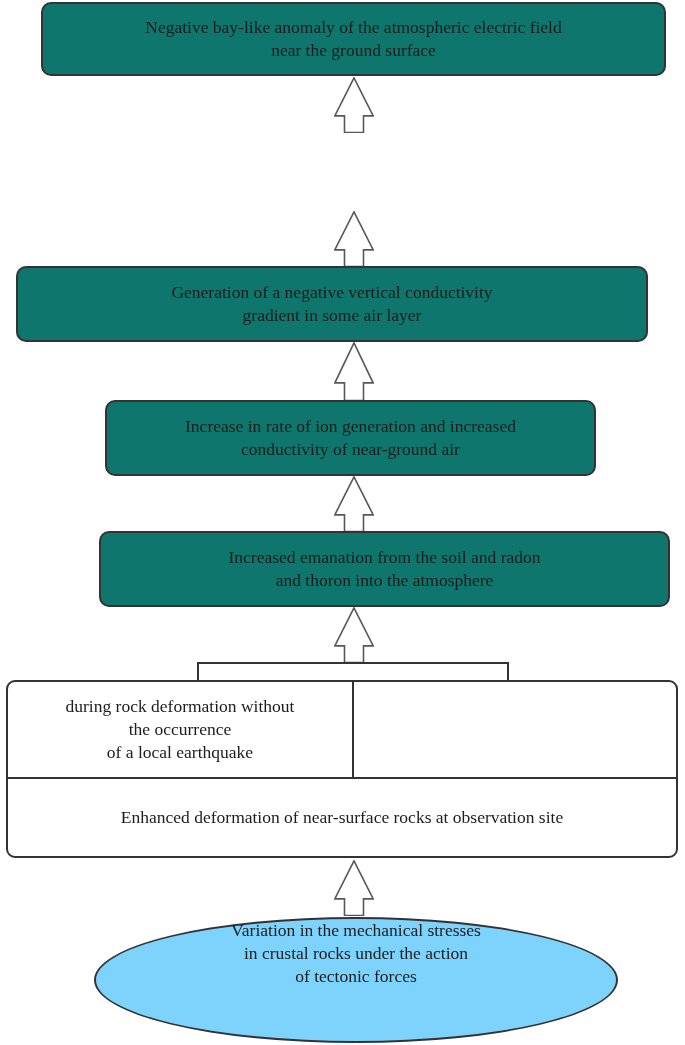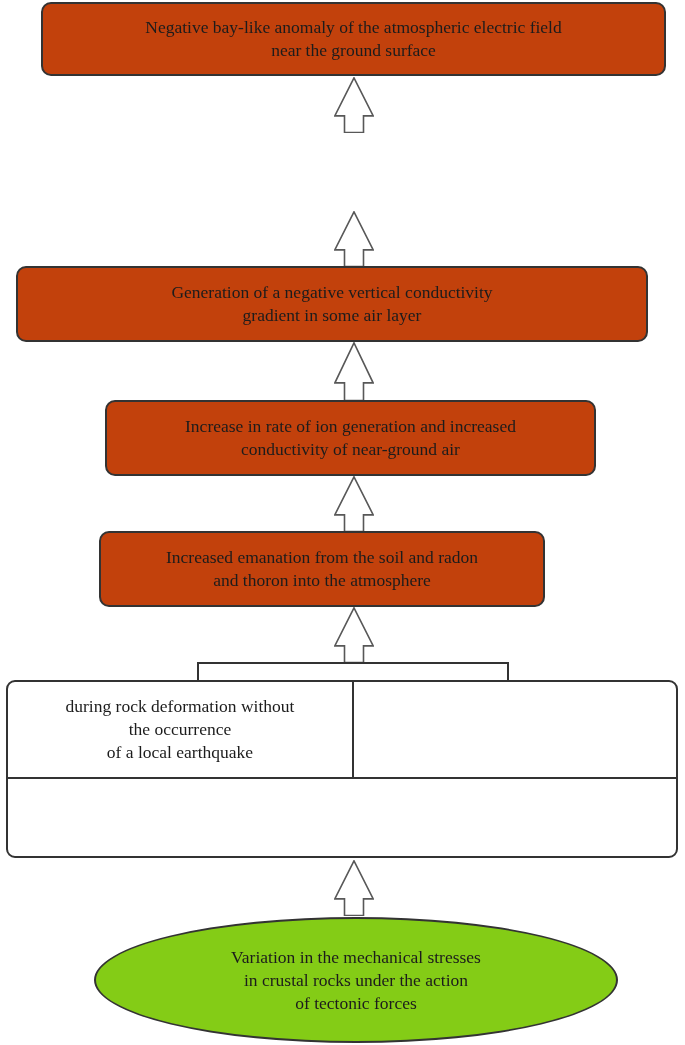--- a/index.html
+++ b/index.html
@@ -12,21 +12,21 @@
     width: 685px;
     height: 1045px;
     background: #ffffff;
     font-family: "Liberation Serif", "DejaVu Serif", serif;
     color: #1c1c1c;
     overflow: hidden;
   }
   .node {
     position: absolute;
     box-sizing: border-box;
-    background: #c2410c;
+    background: #0f766e;
     border: 2.2px solid #333333;
     border-radius: 10px;
     display: flex;
     align-items: center;
     justify-content: center;
   }
   .node-text {
     display: block;
     text-align: center;
     white-space: pre-line;
@@ -74,25 +74,24 @@
   .cell-right { flex: 1; }
   .group-bottom {
     flex: 1;
     display: flex;
     align-items: center;
     justify-content: center;
   }
   .ellipse {
     position: absolute;
     box-sizing: border-box;
-    background: #84cc16;
+    background: #7dd3fc;
     border: 2.5px solid #333333;
     border-radius: 50%;
     display: flex;
-    align-items: center;
     justify-content: center;
   }
 </style>
 </head>
 <body>
 
 <div class="stage">
 
   <div class="node" style="left:41px; top:2px; width:625px; height:74px;">
     <span class="node-text">Negative bay-like anomaly of the atmospheric electric field
@@ -119,39 +118,42 @@
 
   <div class="node" style="left:105px; top:400px; width:491px; height:76px;">
     <span class="node-text">Increase in rate of ion generation and increased
 conductivity of near-ground air</span>
   </div>
 
   <svg class="arrow" style="left:334px; top:476px; height:56px;" viewBox="0 0 40 54" preserveAspectRatio="none">
     <polygon points="20,0.8 39.2,37.5 29.5,37.5 29.5,53.6 10.5,53.6 10.5,37.5 0.8,37.5" fill="#ffffff" stroke="#585858" stroke-width="1.6" stroke-linejoin="miter"></polygon>
   </svg>
 
-  <div class="node" style="left:99px; top:531px; width:446px; height:76px;">
+  <div class="node" style="left:99px; top:531px; width:571px; height:76px;">
     <span class="node-text">Increased emanation from the soil and radon
 and thoron into the atmosphere</span>
   </div>
 
   <svg class="arrow" style="left:334px; top:607px; height:56px;" viewBox="0 0 40 54" preserveAspectRatio="none">
     <polygon points="20,0.8 39.2,37.5 29.5,37.5 29.5,53.6 10.5,53.6 10.5,37.5 0.8,37.5" fill="#ffffff" stroke="#585858" stroke-width="1.6" stroke-linejoin="miter"></polygon>
   </svg>
 
   <div class="bracket" style="left:197px; top:662px; width:312px; height:18px;"></div>
 
   <div class="group" style="left:6px; top:680px; width:672px; height:178px;">
     <div class="group-top">
       <div class="cell cell-left">
         <span class="node-text">during rock deformation without
 the occurrence
 of a local earthquake</span>
       </div>
     </div>
+    <div class="group-bottom">
+      <span class="node-text">Enhanced deformation of near-surface rocks at observation site</span>
+    </div>
   </div>
 
   <svg class="arrow" style="left:334px; top:860px; height:56px;" viewBox="0 0 40 54" preserveAspectRatio="none">
     <polygon points="20,0.8 39.2,37.5 29.5,37.5 29.5,53.6 10.5,53.6 10.5,37.5 0.8,37.5" fill="#ffffff" stroke="#585858" stroke-width="1.6" stroke-linejoin="miter"></polygon>
   </svg>
 
   <div class="ellipse" style="left:94px; top:917px; width:524px; height:126px;">
     <span class="node-text">Variation in the mechanical stresses
 in crustal rocks under the action
 of tectonic forces</span>

